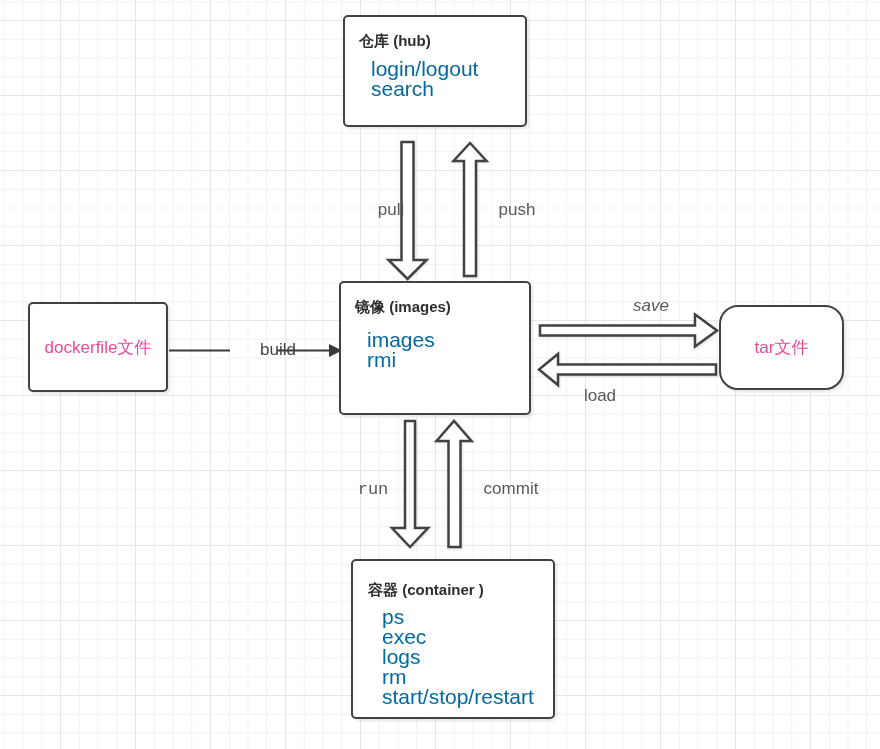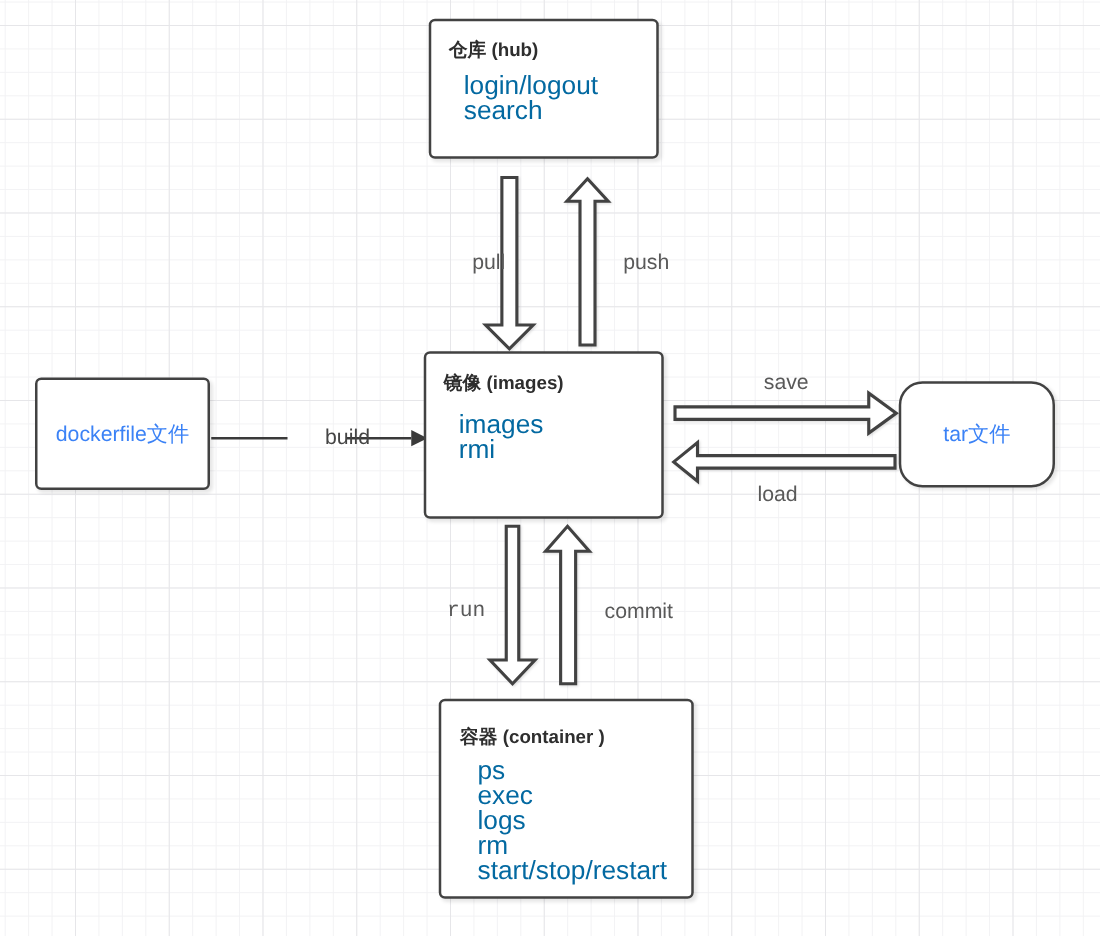--- a/index.html
+++ b/index.html
@@ -46,36 +46,36 @@
   .node.images    { left: 339px; top: 281px; width: 192px; height: 134px; padding: 13px 0 16px 14px; }
   .node.container { left: 351px; top: 559px; width: 204px; height: 160px; padding: 18px 12px 0 15px; }
   .node.hub .node-items       { margin: 7px 0 0 12px; }
   .node.images .node-items    { margin: 12px 0 0 12px; }
   .node.container .node-items { margin: 6px 0 0 14px; }
   .node.leaf {
     display: flex;
     align-items: center;
     justify-content: center;
     font-size: 17px;
-    color: #3b82f6;
+    color: #ec4899;
   }
   .node.dockerfile { left: 28px;  top: 302px; width: 140px; height: 90px; }
   .node.tarfile    { left: 719px; top: 305px; width: 125px; height: 85px; border-radius: 19px; }
   .edge-label {
     position: absolute;
     transform: translate(-50%, -50%);
     font-size: 17px;
     color: #595959;
     white-space: nowrap;
   }
   .edge-label.build-label { color: #454545; margin-left: 24px; }
   .label-pull   { left: 374px; top: 210px; padding-left: 34px; }
   .label-push   { left: 517px; top: 210px; }
-  .label-save   { left: 629px; top: 306px; }
-  .label-load   { left: 622px; top: 396px; }
+  .label-save   { left: 651px; top: 306px; font-style: italic; }
+  .label-load   { left: 600px; top: 396px; }
   .label-run    { left: 373px; top: 489px; font-family: Liberation Mono, monospace; }
   .label-commit { left: 511px; top: 489px; }
   .label-build  { left: 254px; top: 350px; }
   svg.arrows {
     position: absolute;
     left: 0; top: 0;
     width: 880px;
     height: 749px;
   }
   svg.arrows .block {

